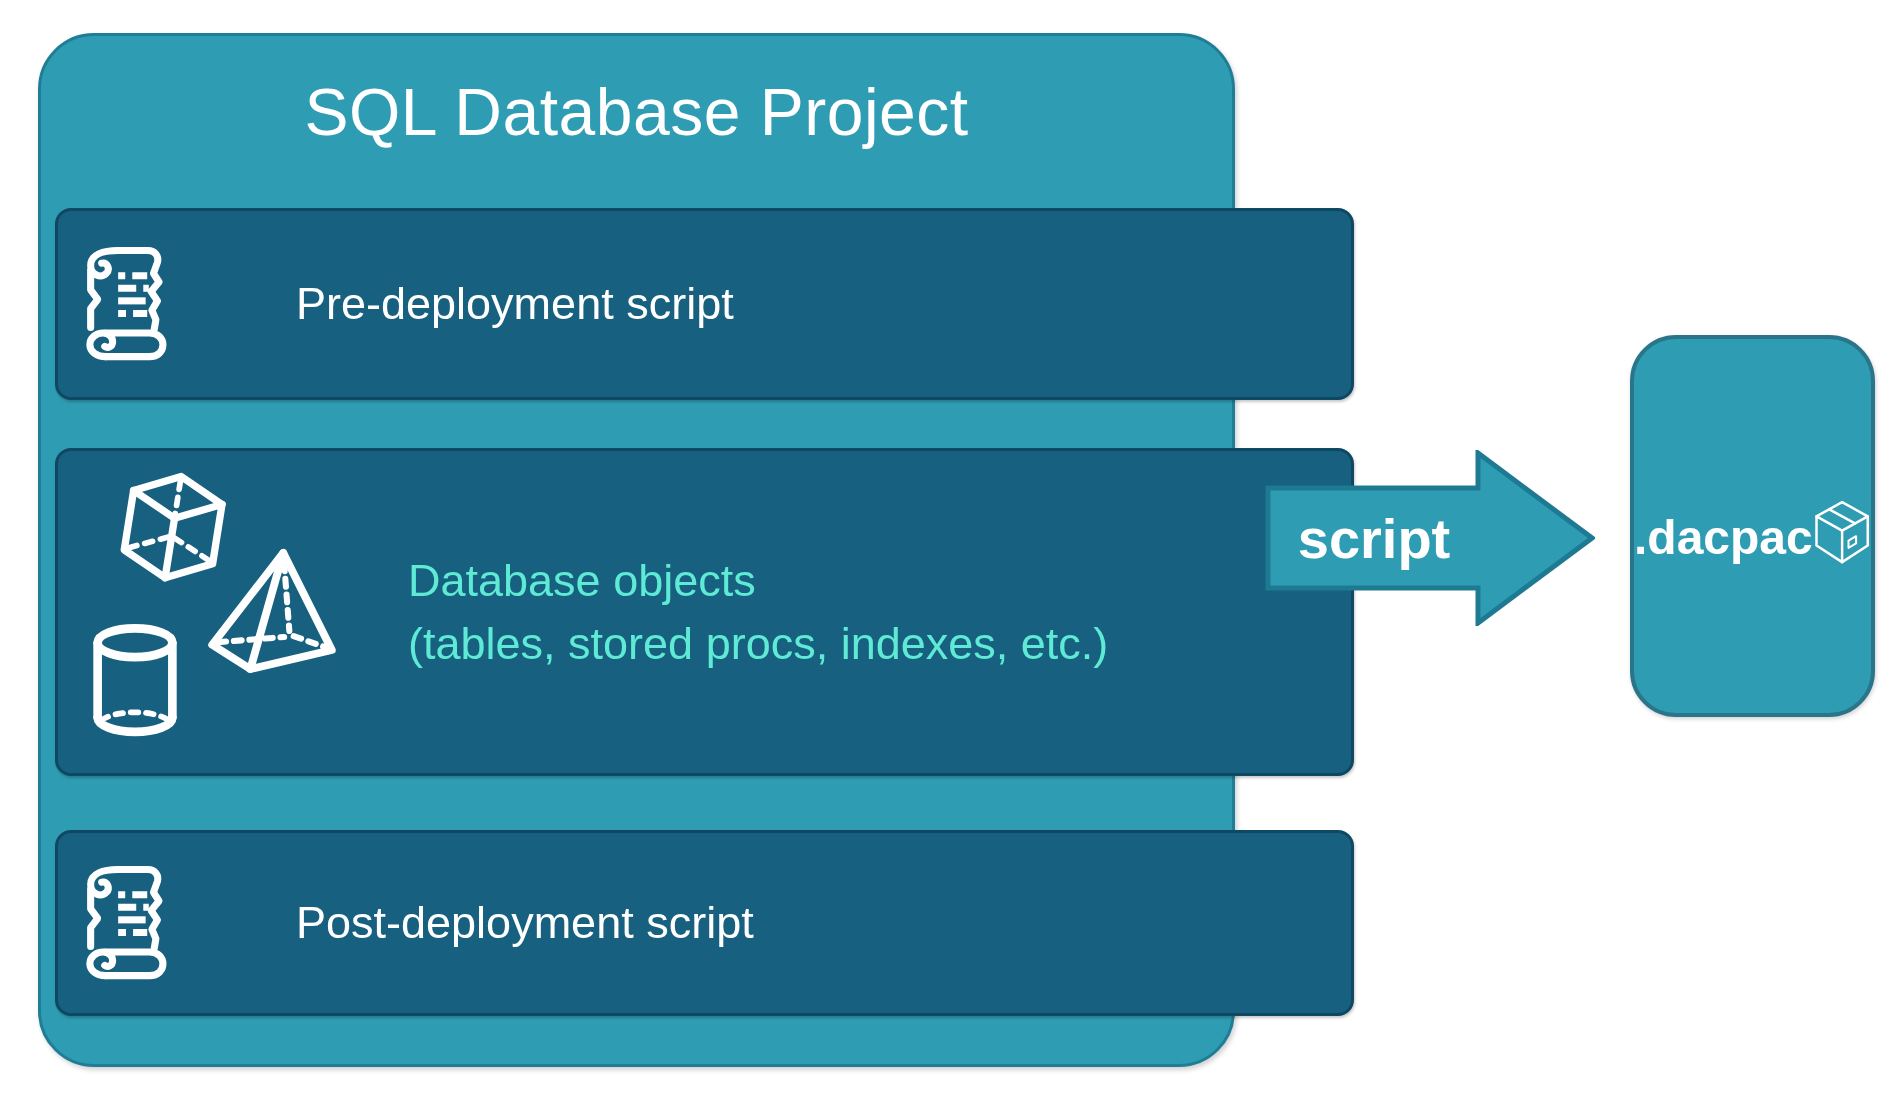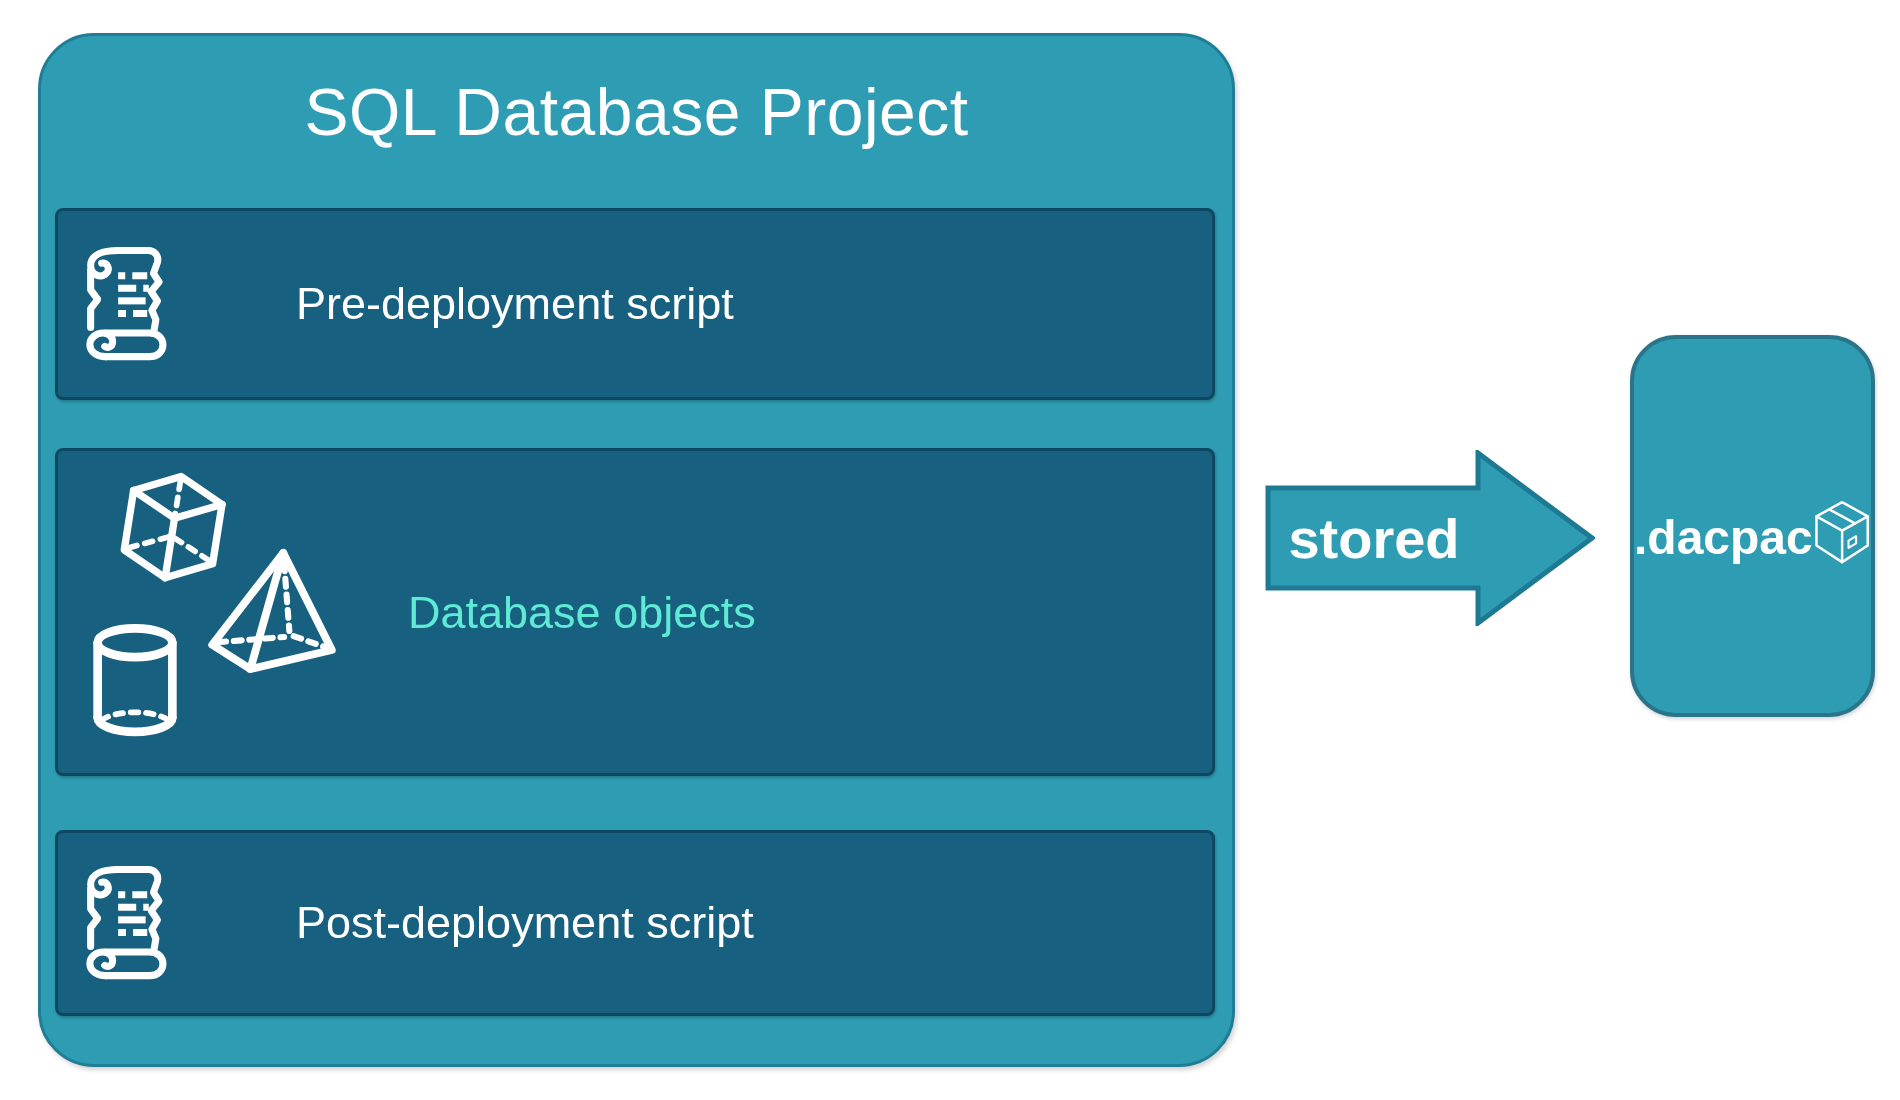--- a/index.html
+++ b/index.html
@@ -26,24 +26,24 @@
     margin-top:38px;
     text-align:center;
     color:#ffffff;
     font-size:66px;
     font-weight:400;
     letter-spacing:.5px;
   }
 
   
   .row {
-    position:absolute; left:14px; width:1160px;
+    position:absolute; left:14px; width:1299px;
     background:#17607F;
     border:3px solid #0E4863;
-    border-radius:8px;
+    border-radius:16px;
     display:flex; align-items:center;
     box-shadow:1px 2px 3px rgba(0,0,0,.22);
   }
   .row-pre  { top:172px; height:192px; }
   .row-db   { top:412px; height:328px; }
   .row-post { top:794px; height:186px; }
 
   .row-label {
     color:#ffffff;
     font-size:45px;
@@ -162,20 +162,21 @@
           <g stroke="#ffffff" fill="none" stroke-linecap="round">
             <ellipse cx="48" cy="20" rx="39" ry="15" stroke-width="9"></ellipse>
             <path d="M9 20 V98 M87 20 V98" stroke-width="9"></path>
             <path d="M9 98 A39 15 0 0 0 87 98" stroke-width="9"></path>
             <path d="M13 101 A39 15 0 0 1 83 101" stroke-width="6" stroke-dasharray="8 8"></path>
           </g>
         </svg>
       </div>
       <div class="db-text">
         <div>Database objects</div>
+        <div>(tables, stored procs, indexes, etc.)</div>
       </div>
     </div>
 
     <div class="row row-post">
       <div class="scroll-icon-box">
         <svg viewBox="0 0 112 160" xmlns="http://www.w3.org/2000/svg">
           <g stroke="#ffffff" stroke-width="9" fill="none" stroke-linecap="round" stroke-linejoin="round">
             <path d="M46 12 C 27 12 11 17 11 31 C 11 43 24 48 31 41 C 36 36 33 27 25 28"></path>
             <path d="M46 12 H 84 C 93 12 98 19 96 27 L 91 41 L 98 52 L 88 64 L 96 76 L 89 88 L 94 100 L 92 112"></path>
             <path d="M11 37 L 11 62 L 20 74 L 11 86 L 11 110"></path>
@@ -191,21 +192,21 @@
         </svg>
       </div>
       <div class="row-label">Post-deployment script</div>
     </div>
 
   </div>
 
   <svg class="build-arrow-svg" viewBox="-3 -3 330 176" xmlns="http://www.w3.org/2000/svg">
     <polygon points="0,35 210,35 210,0 324,85 210,170 210,135 0,135" fill="#2E9DB3" stroke="#1E7A93" stroke-width="5" stroke-linejoin="miter"></polygon>
   </svg>
-  <div class="build-label">stored</div>
+  <div class="build-label">script</div>
 
   <div class="dacpac-box">
     <div class="dacpac-label">.dacpac</div>
     <div class="package-icon-box">
       <svg viewBox="0 0 200 228" xmlns="http://www.w3.org/2000/svg">
         <g stroke="#ffffff" stroke-width="8.5" fill="none" stroke-linejoin="round" stroke-linecap="round">
           <path d="M100 8 L188 57 L100 106 L12 57 Z"></path>
           <path d="M12 57 V157 L100 214 V106"></path>
           <path d="M188 57 V157 L100 214"></path>
           <path d="M56 33 L144 81"></path>

